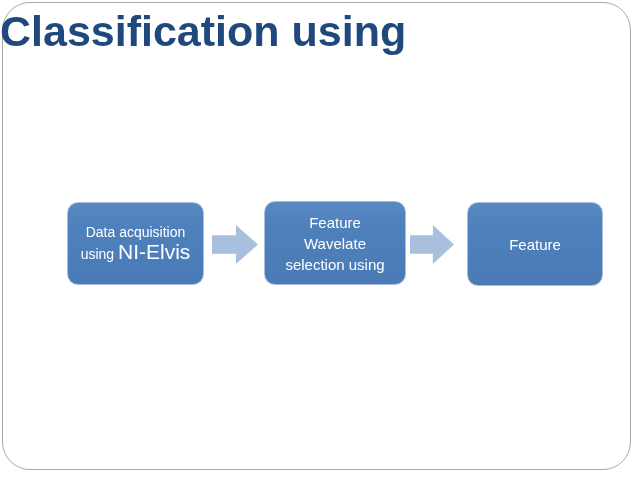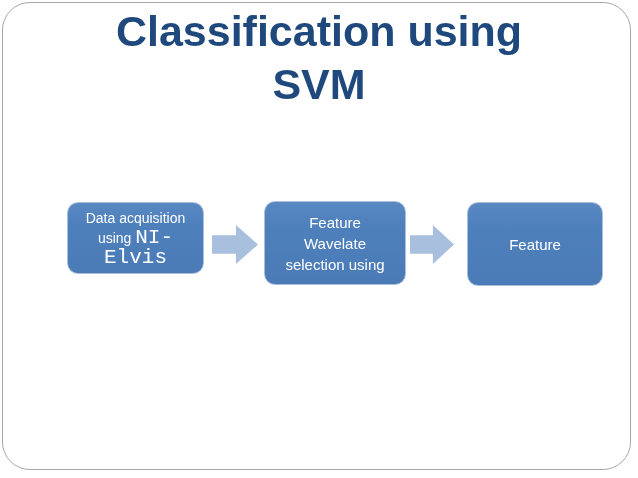--- a/index.html
+++ b/index.html
@@ -23,63 +23,61 @@
     height: 466px;
     border: 1px solid #a6a6a6;
     border-radius: 28px;
     background: #ffffff;
   }
   .slide-title {
     position: absolute;
     left: 0;
     right: 0;
     top: 5px;
-    text-align: center;
+    text-align: left;
     color: #1F497D;
     font-size: 43px;
     font-weight: bold;
     line-height: 53px;
   }
   .flow-box {
     position: absolute;
     background: linear-gradient(180deg, #5988c2 0%, #4e80bc 30%, #4a7bb7 100%);
     border: 1px solid #a9bfdb;
     border-radius: 11px;
     color: #ffffff;
     display: flex;
     flex-direction: column;
     align-items: center;
     justify-content: center;
     text-align: center;
     box-sizing: border-box;
   }
-  #box1 { left: 67px;  top: 202px; width: 137px; height: 72px; font-size: 14px; line-height: 19px; }
+  #box1 { left: 67px;  top: 202px; width: 137px; height: 83px; font-size: 14px; line-height: 19px; }
   #box2 { left: 264px; top: 201px; width: 142px; height: 84px; font-size: 15px; line-height: 21px; }
   #box3 { left: 467px; top: 202px; width: 136px; height: 84px; font-size: 15px; line-height: 21px; }
   .emphasis {
     font-size: 21px;
-    font-family: Liberation Mono, monospace;
   }
   .flow-arrow {
     position: absolute;
     background: #a9bfde;
     clip-path: polygon(0% 26%, 52% 26%, 52% 0%, 100% 50%, 52% 100%, 52% 74%, 0% 74%);
   }
   #arrow1 { left: 212px; top: 225px; width: 46px; height: 39px; }
   #arrow2 { left: 410px; top: 225px; width: 44px; height: 39px; }
 </style>
 </head>
 <body>
 
 <div id="canvas">
   <div class="slide-frame"></div>
 
   <div class="slide-title">
     <div>Classification using</div>
-    <div>SVM</div>
   </div>
 
   <div>
 
     <div class="flow-box" id="box1">
       <div>Data acquisition</div>
       <div>
         <span>using</span>
         <span class="emphasis">NI-Elvis</span>
       </div>

